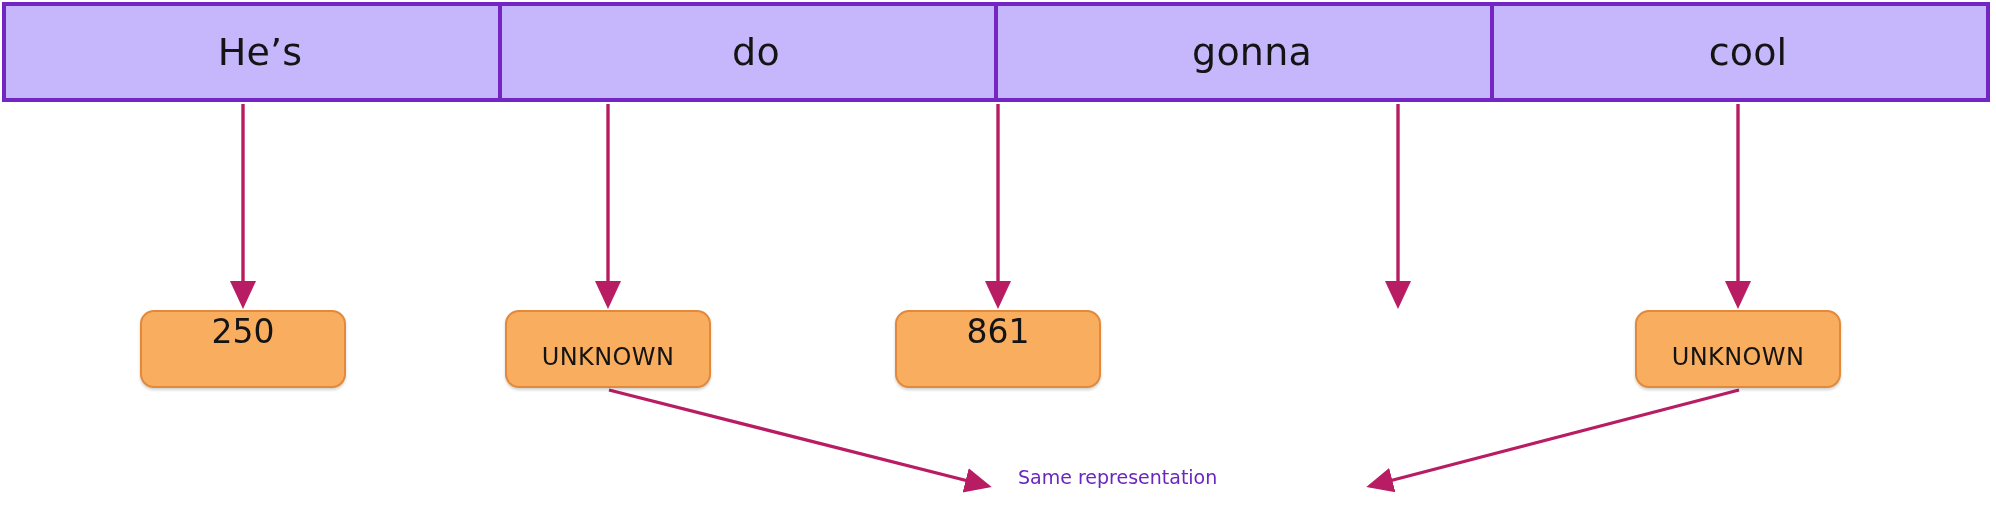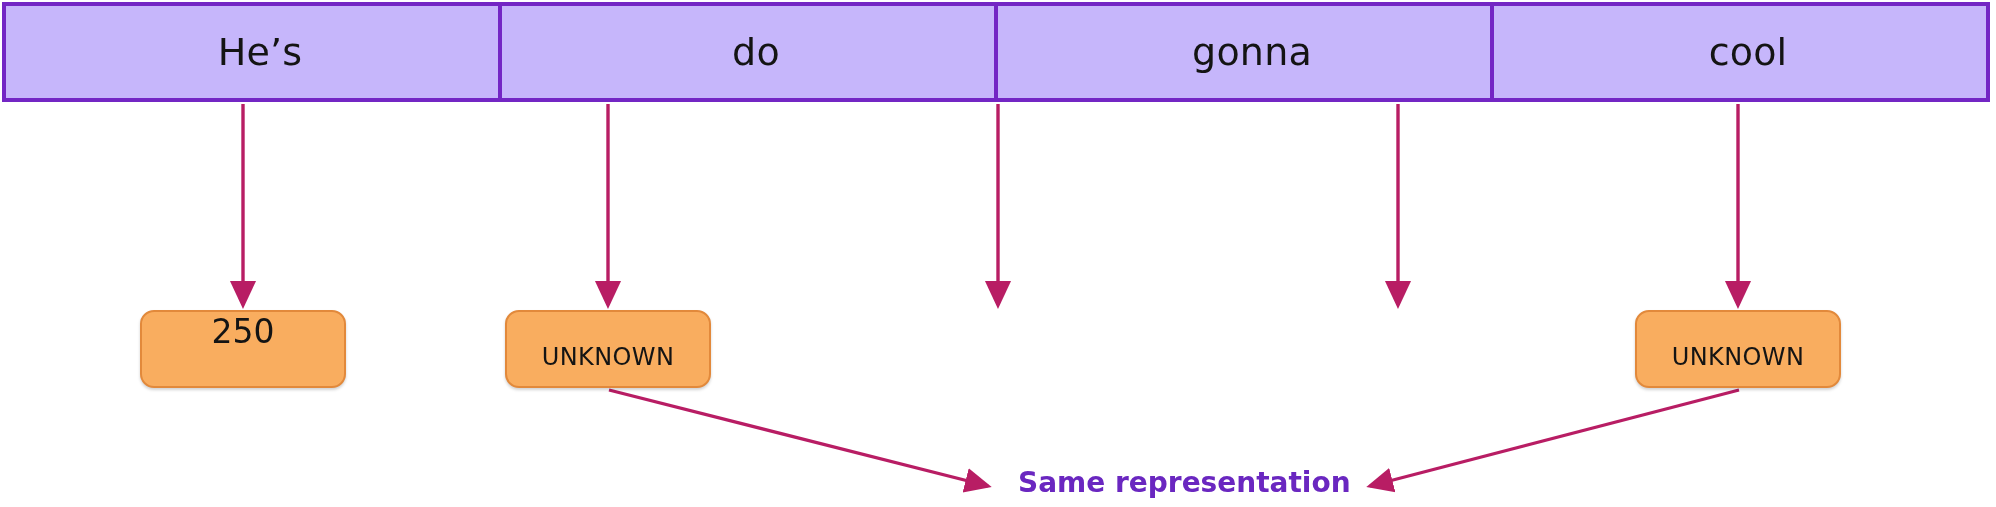--- a/index.html
+++ b/index.html
@@ -73,24 +73,23 @@
   }
   .id-label.numeric { font-size: 33px; }
   .id-label.unknown { font-size: 24px; letter-spacing: 0.4px; margin-top: 31px; }
 
   
   #same-rep-caption {
     position: absolute;
     left: 1018px;
     top: 466px;
     font-family: "DejaVu Sans", sans-serif;
-    font-size: 28px;
+    font-size: 19px;
     color: #6a27c0;
     white-space: nowrap;
-    font-weight: bold;
   }
 
   
   #arrow-layer {
     position: absolute;
     left: 0;
     top: 0;
     width: 1996px;
     height: 507px;
     pointer-events: none;
@@ -132,19 +131,22 @@
     <line x1="609" y1="390" x2="988" y2="486" stroke="#b81d64" stroke-width="3.2" marker-end="url(#ah)"></line>
     <line x1="1739" y1="390" x2="1370" y2="486" stroke="#b81d64" stroke-width="3.2" marker-end="url(#ah)"></line>
   </svg>
 
   <div class="id-box" style="left:140px; top:310px;">
     <span class="id-label numeric">250</span>
   </div>
   <div class="id-box" style="left:505px; top:310px;">
     <span class="id-label unknown">UNKNOWN</span>
   </div>
+  <div class="id-box" style="left:895px; top:310px;">
+    <span class="id-label numeric">861</span>
+  </div>
   <div class="id-box" style="left:1635px; top:310px;">
     <span class="id-label unknown">UNKNOWN</span>
   </div>
 
   <div id="same-rep-caption">Same representation</div>
 
 </div>
 
 </body></html>

